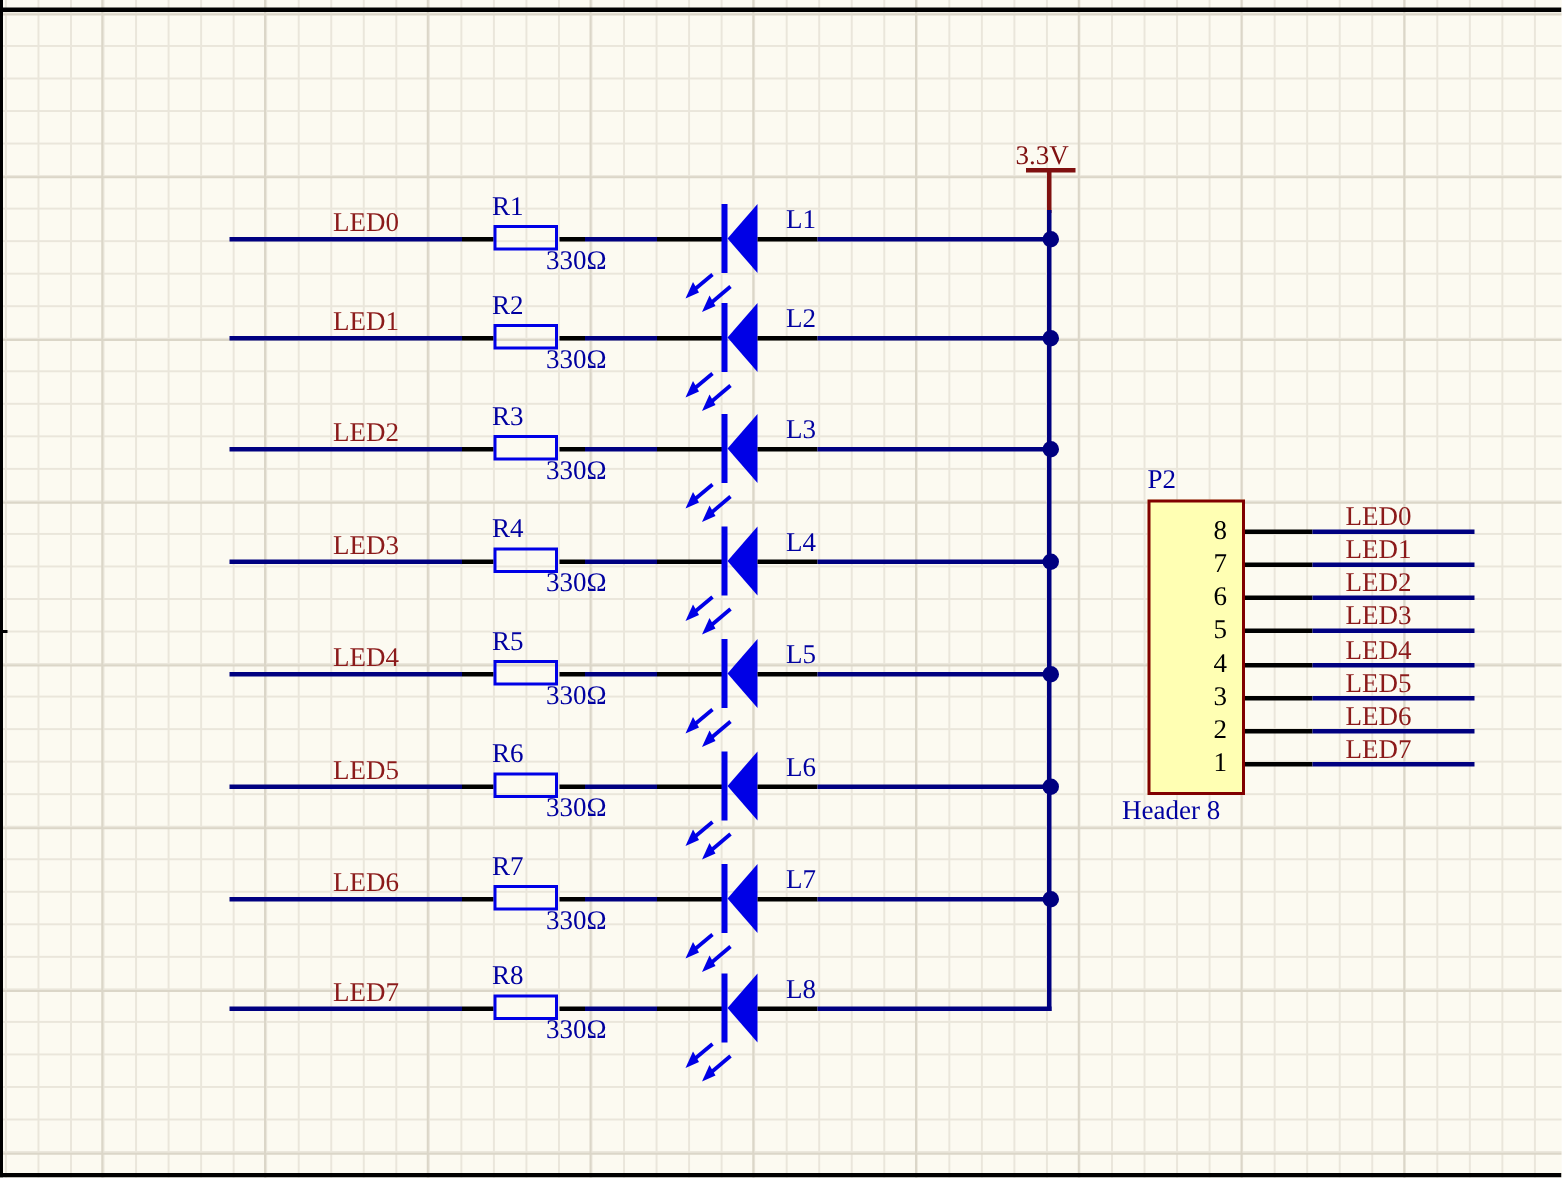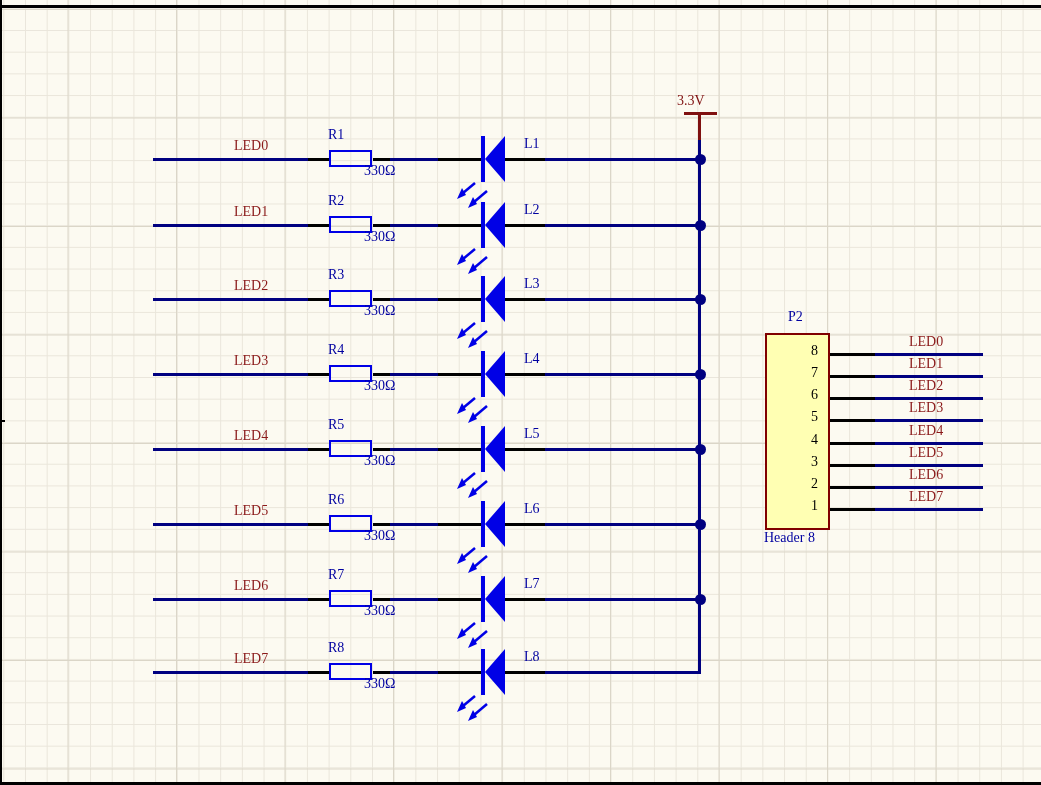--- a/index.html
+++ b/index.html
@@ -10,22 +10,22 @@
     background-image:
       linear-gradient(var(--grid-major) 1px, transparent 1px),
       linear-gradient(90deg, var(--grid-major) 1px, transparent 1px),
       linear-gradient(var(--grid-minor) 1px, transparent 1px),
       linear-gradient(90deg, var(--grid-minor) 1px, transparent 1px);
     background-size:108.5px 108.5px,108.5px 108.5px,21.7px 21.7px,21.7px 21.7px;
     background-position:0 9px,67.5px 0,0 8.3px,3.3px 0;
     font-family:"Liberation Serif","DejaVu Serif",serif;
   }
   .layer{position:absolute;inset:0;}
-  .txt{position:absolute;font-size:14px;line-height:1;white-space:nowrap;}
-  .red{color:var(--net-label);padding-left:12px;}
+  .txt{position:absolute;font-size:18px;line-height:1;white-space:nowrap;}
+  .red{color:var(--net-label);}
   .blue{color:var(--designator);}
   .blacktxt{color:var(--pin);}
 
   
   .b-top{position:absolute;left:0;top:5px;width:100%;height:3px;background:var(--sheet-border);}
   .b-left{position:absolute;left:0;top:0;width:2px;height:100%;background:var(--sheet-border);}
   .b-bottom{position:absolute;left:0;top:782px;width:100%;height:3px;background:var(--sheet-border);}
   .b-tick{position:absolute;left:0;top:420px;width:5px;height:2px;background:var(--sheet-border);}
 
   
@@ -52,23 +52,23 @@
   .lbl-val{left:328px;top:5px;margin-left:36px;}
   .lbl-led{left:524px;top:-22px;text-align:right;}
 
   
   .bus{position:absolute;left:698px;top:140px;width:3px;height:534px;background:var(--wire);}
   .pwr-stem{position:absolute;left:698px;top:114px;width:3px;height:28px;background:var(--power);}
   .pwr-bar{position:absolute;left:684px;top:112px;width:33px;height:3px;background:var(--power);}
   .pwr-lbl{left:677px;top:94px;color:var(--power);}
 
   
-  .hdr-des{left:765px;top:310px;margin-left:23px;}
+  .hdr-des{left:765px;top:310px;}
   .hdr-box{position:absolute;left:765px;top:333px;width:61px;height:193px;background:var(--header-fill);border:2px solid var(--header-border);}
-  .hdr-name{left:764px;top:531px;}
+  .hdr-name{left:748px;top:531px;}
   .pin-row{position:absolute;left:0;top:0;width:100%;height:0;}
   .pin-num{left:765px;top:-10px;width:53px;text-align:right;}
   .pw1{left:830px;width:45px;}
   .pw2{left:875px;width:108px;}
   .pin-net{left:897px;top:-19px;}
 </style>
 </head>
 <body>
 
 <div class="sheet">

